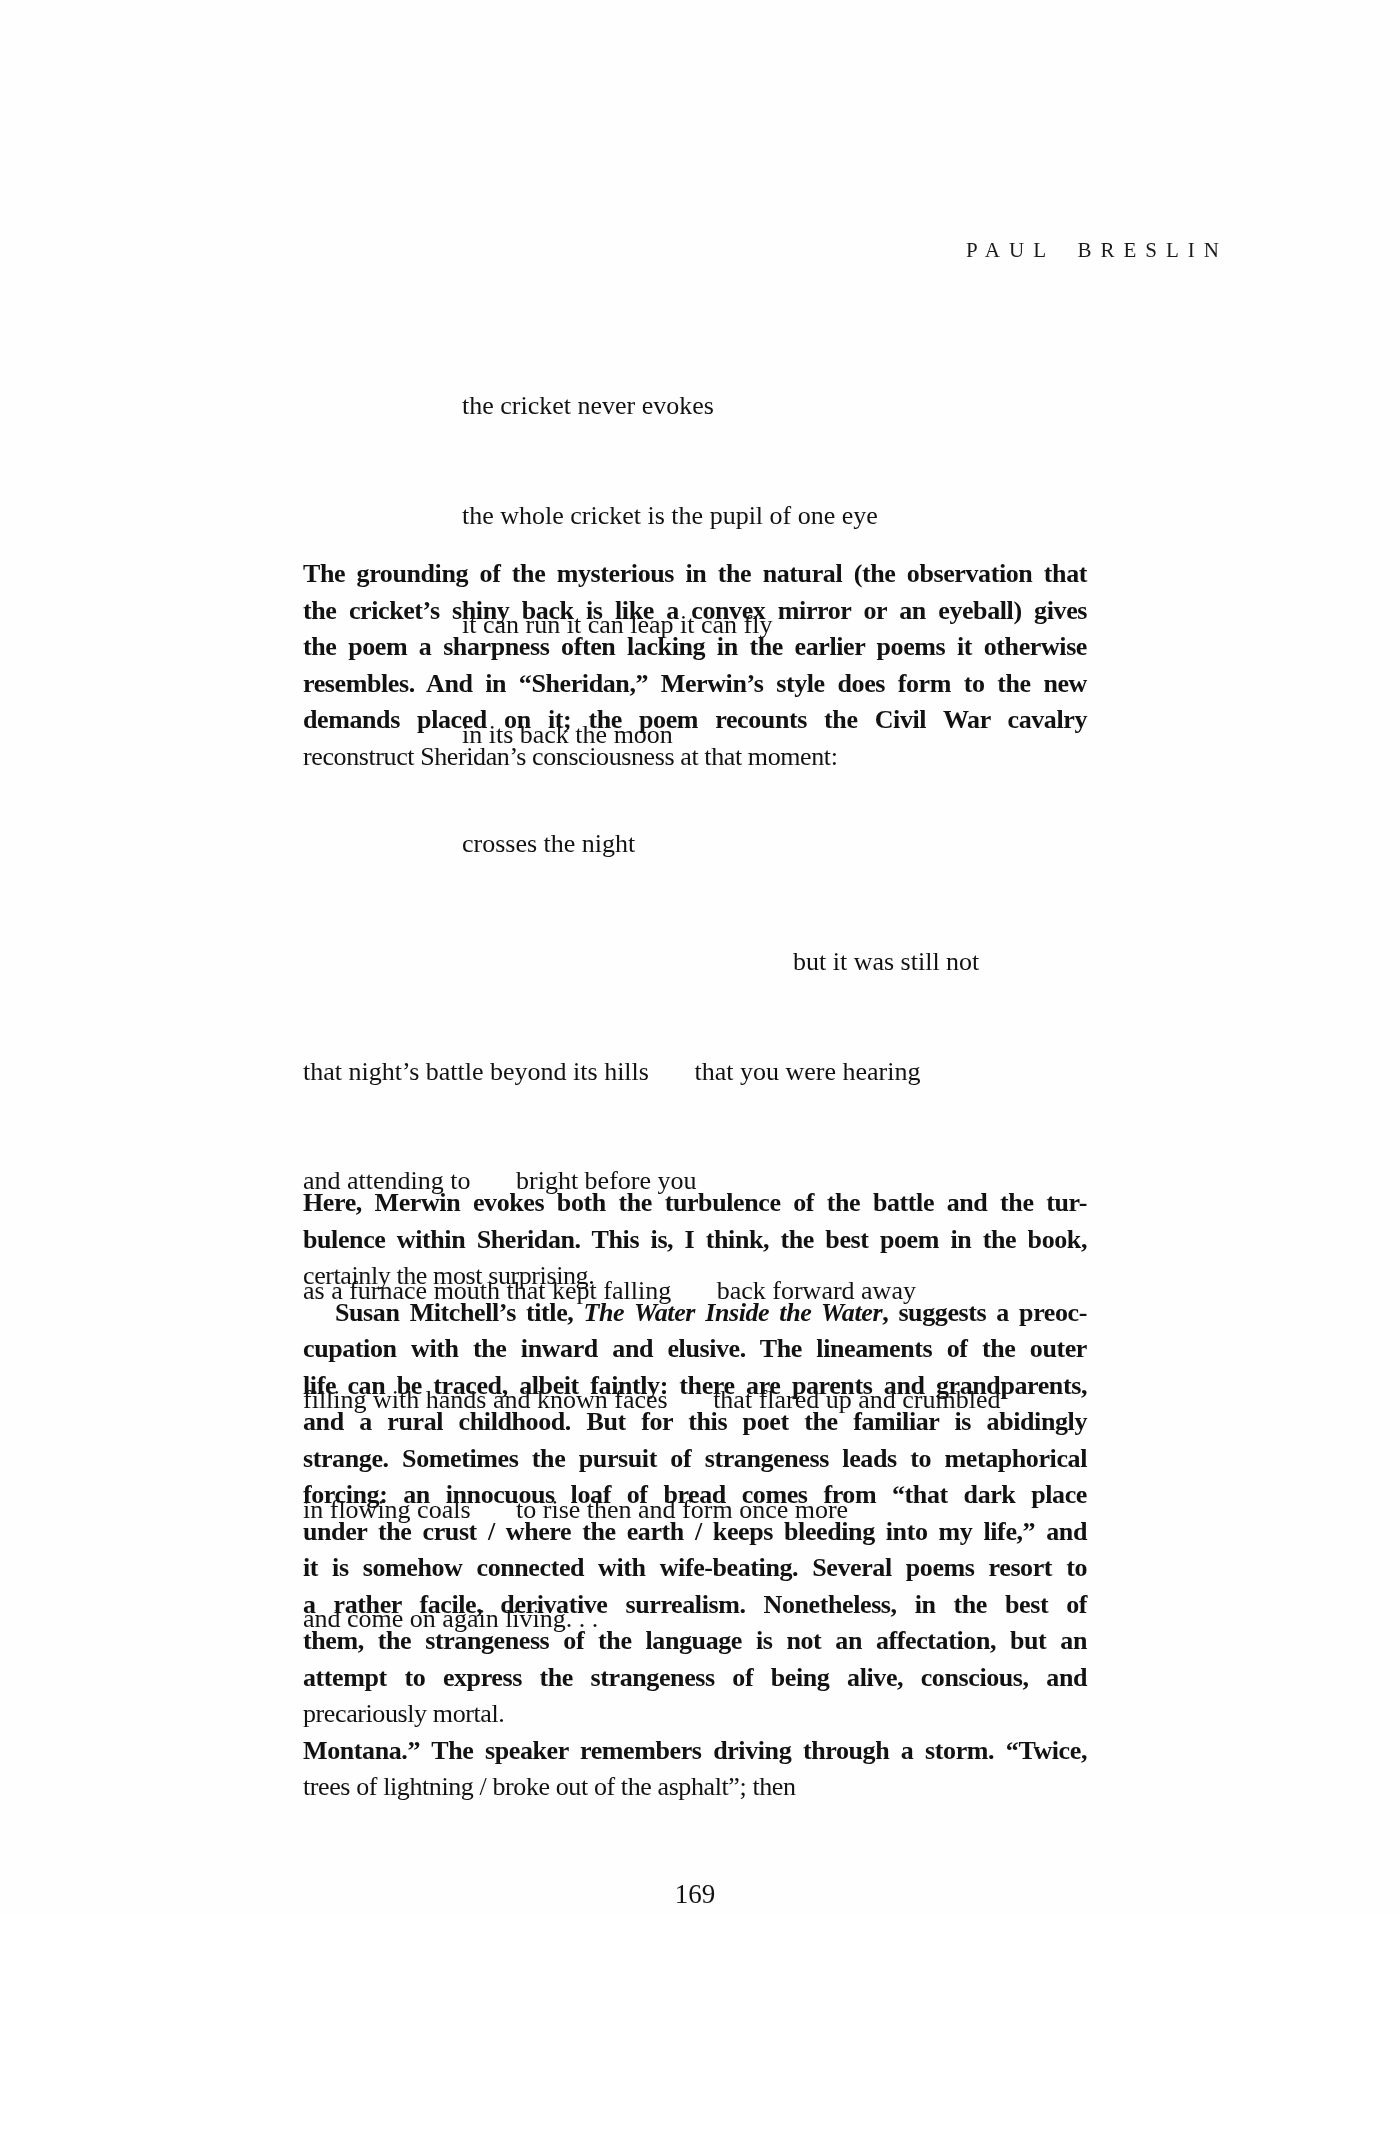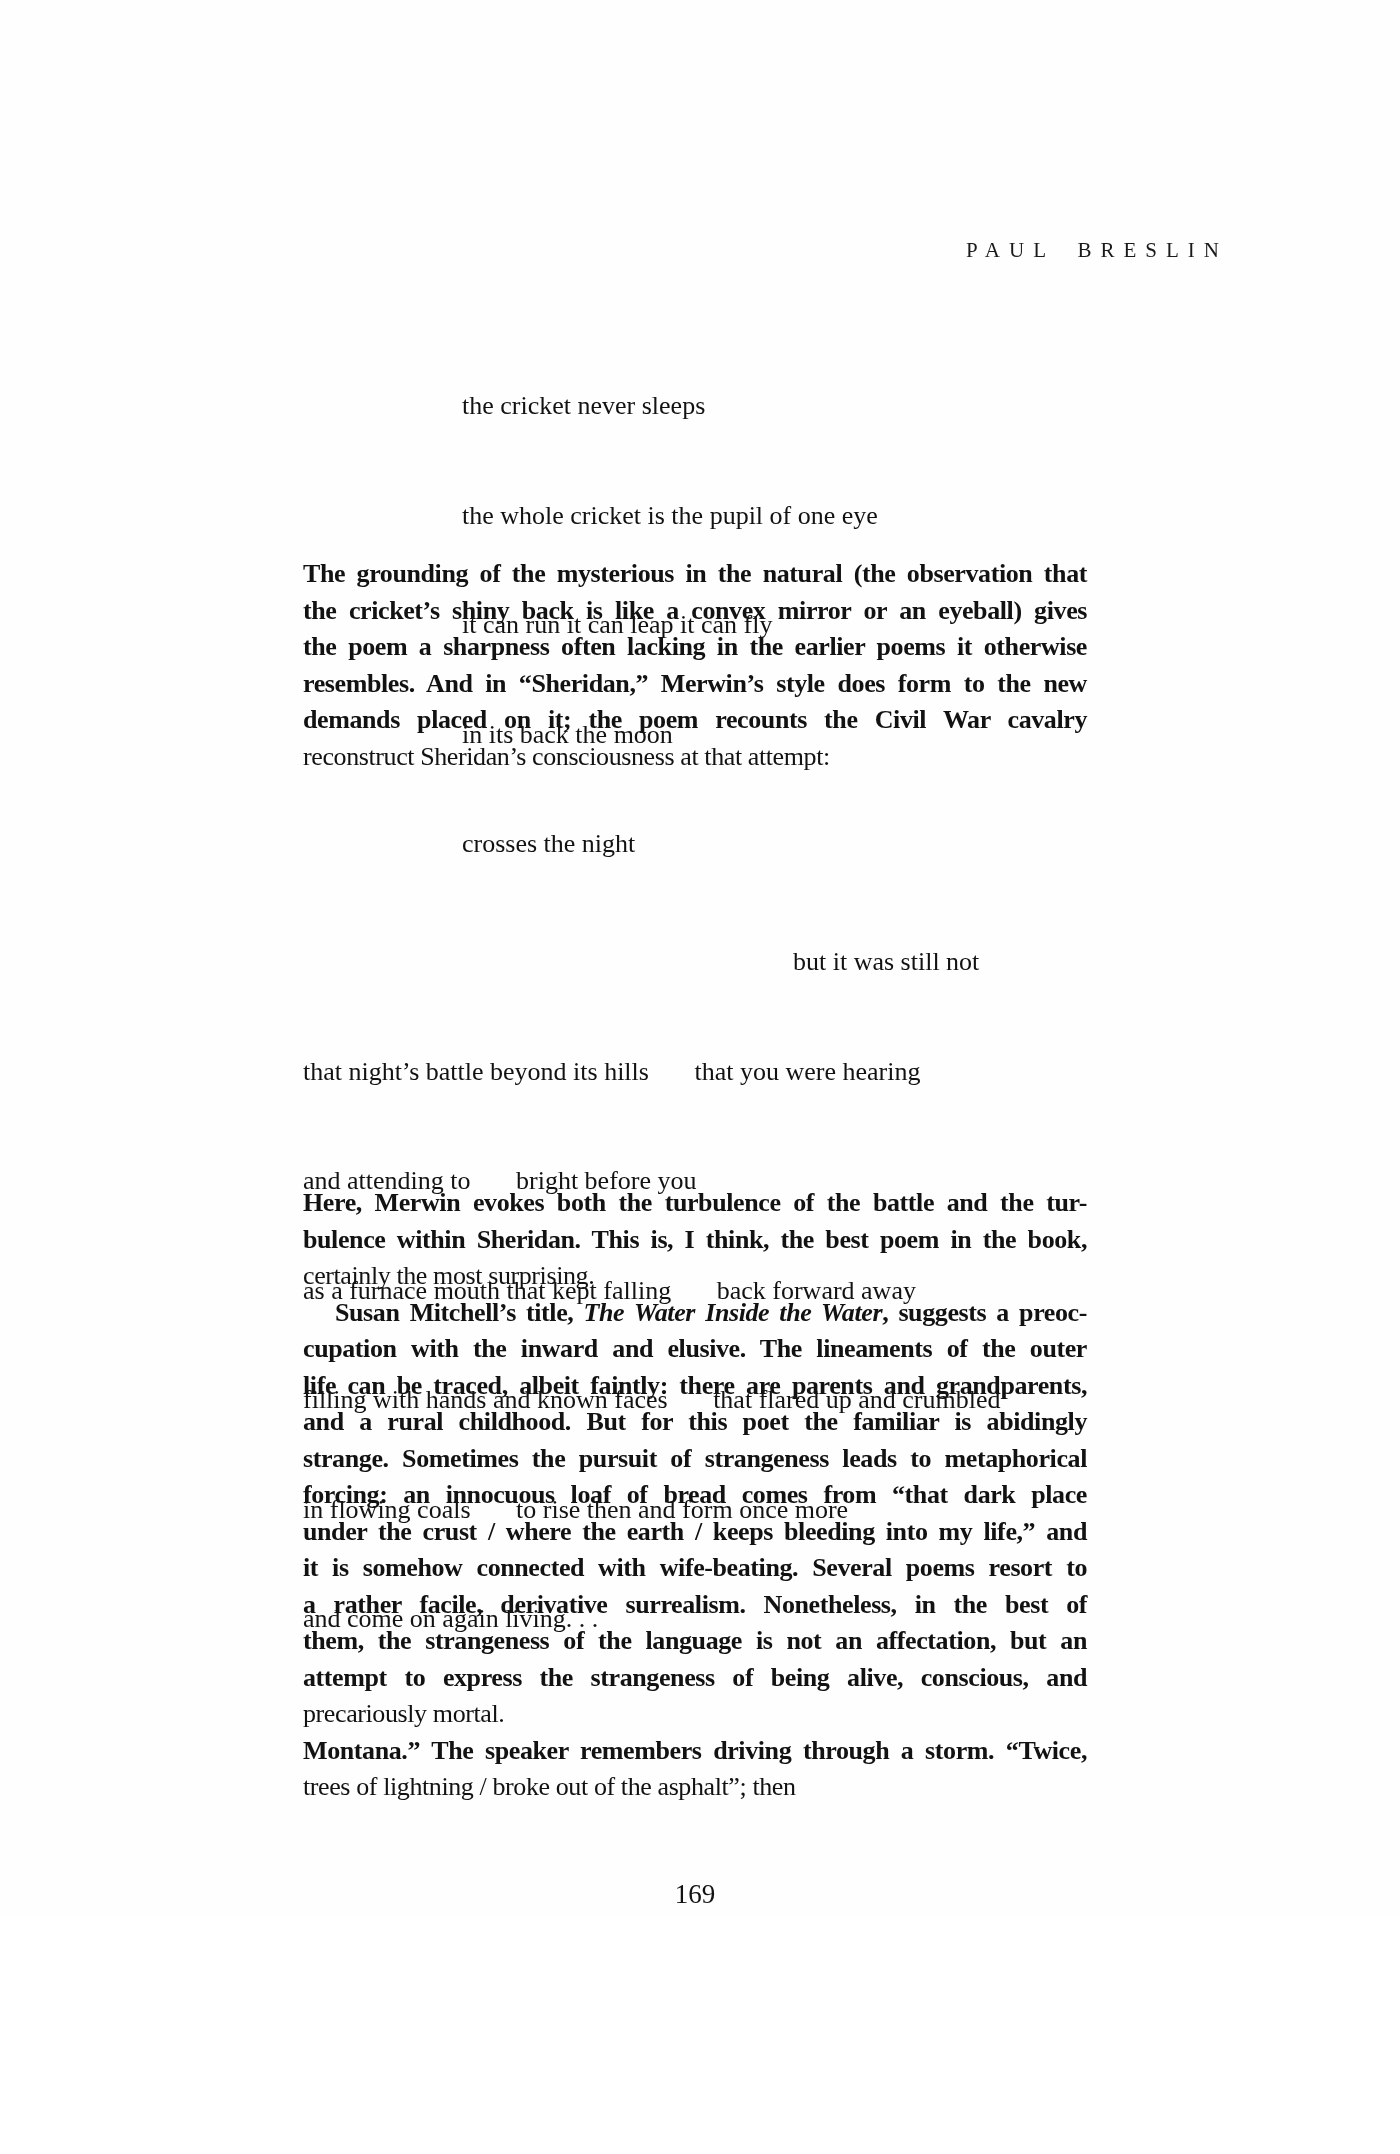--- a/index.html
+++ b/index.html
@@ -69,34 +69,34 @@
   .italic { font-style: italic; }
 </style>
 </head>
 <body>
 
 <div class="page">
 
   <div class="running-header">PAUL BRESLIN</div>
 
   <div class="poem poem-1">
-    <div>the cricket never sleeps</div>
+    <div>the cricket never evokes</div>
     <div>the whole cricket is the pupil of one eye</div>
     <div>it can run it can leap it can fly</div>
     <div>in its back the moon</div>
     <div>crosses the night</div>
   </div>
 
   <div class="prose prose-1">
     <div class="jline">The grounding of the mysterious in the natural (the observation that</div>
     <div class="jline">the cricket’s shiny back is like a convex mirror or an eyeball) gives</div>
     <div class="jline">the poem a sharpness often lacking in the earlier poems it otherwise</div>
     <div class="jline">resembles. And in “Sheridan,” Merwin’s style does form to the new</div>
     <div class="jline">demands placed on it; the poem recounts the Civil War cavalry</div>
-    <div class="lastline">reconstruct Sheridan’s consciousness at that attempt:</div>
+    <div class="lastline">reconstruct Sheridan’s consciousness at that moment:</div>
   </div>
 
   <div class="poem poem-2">
     <div class="deep-indent">but it was still not</div>
     <div>that night’s battle beyond its hills       that you were hearing</div>
     <div>and attending to       bright before you</div>
     <div>as a furnace mouth that kept falling       back forward away</div>
     <div>filling with hands and known faces       that flared up and crumbled</div>
     <div>in flowing coals       to rise then and form once more</div>
     <div>and come on again living. . .</div>

